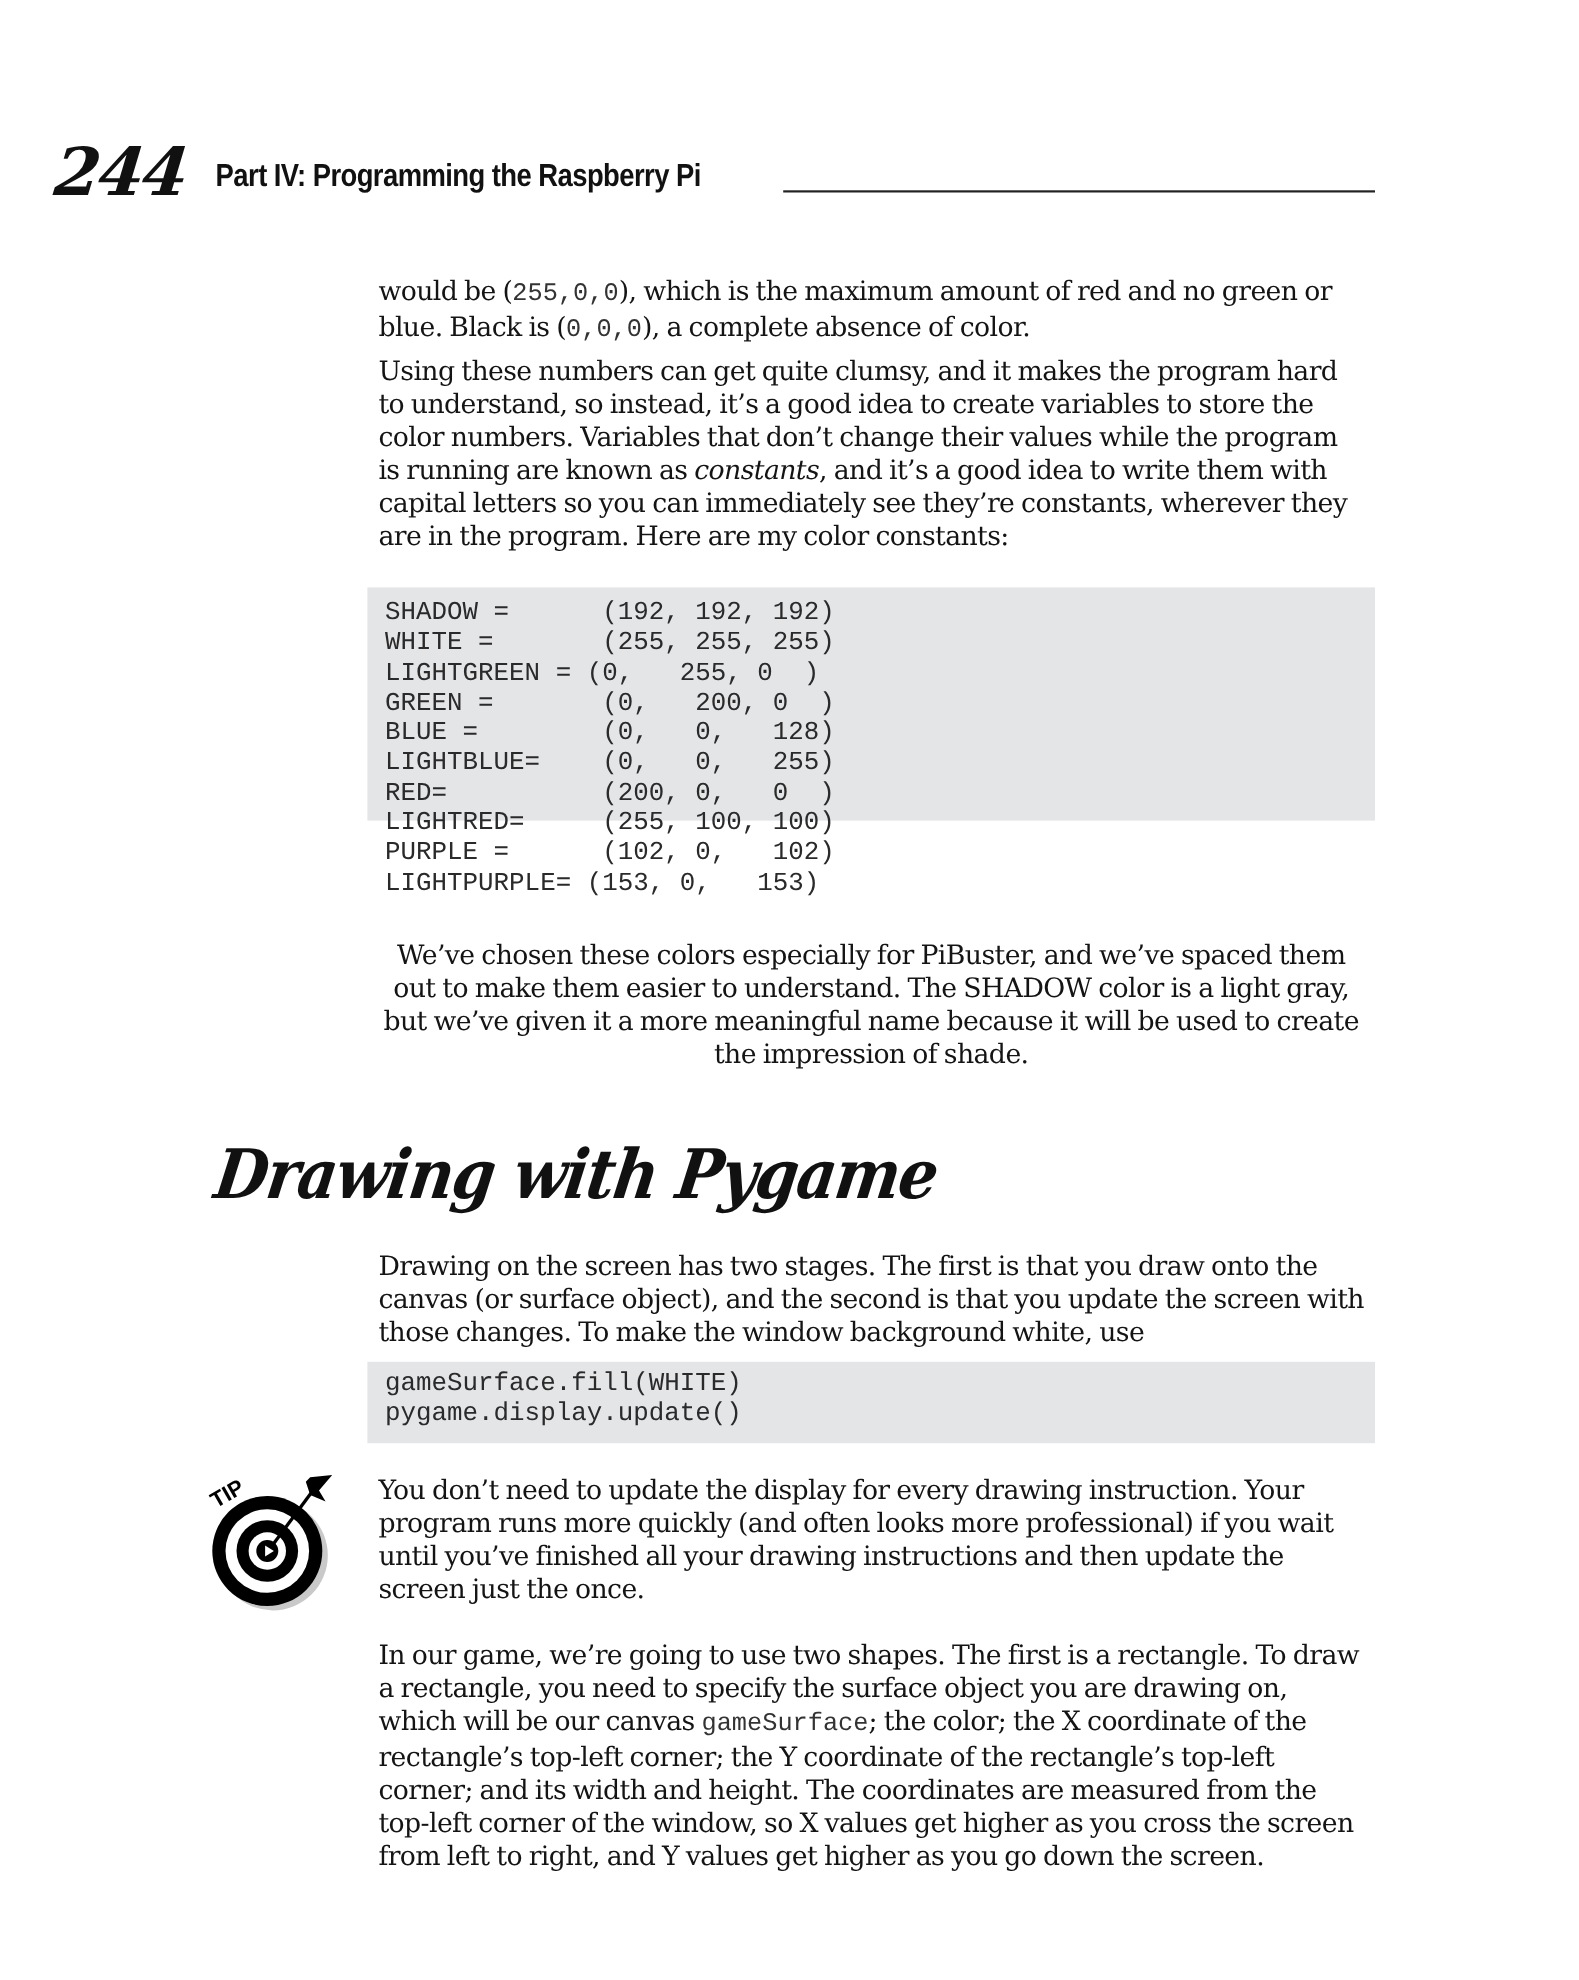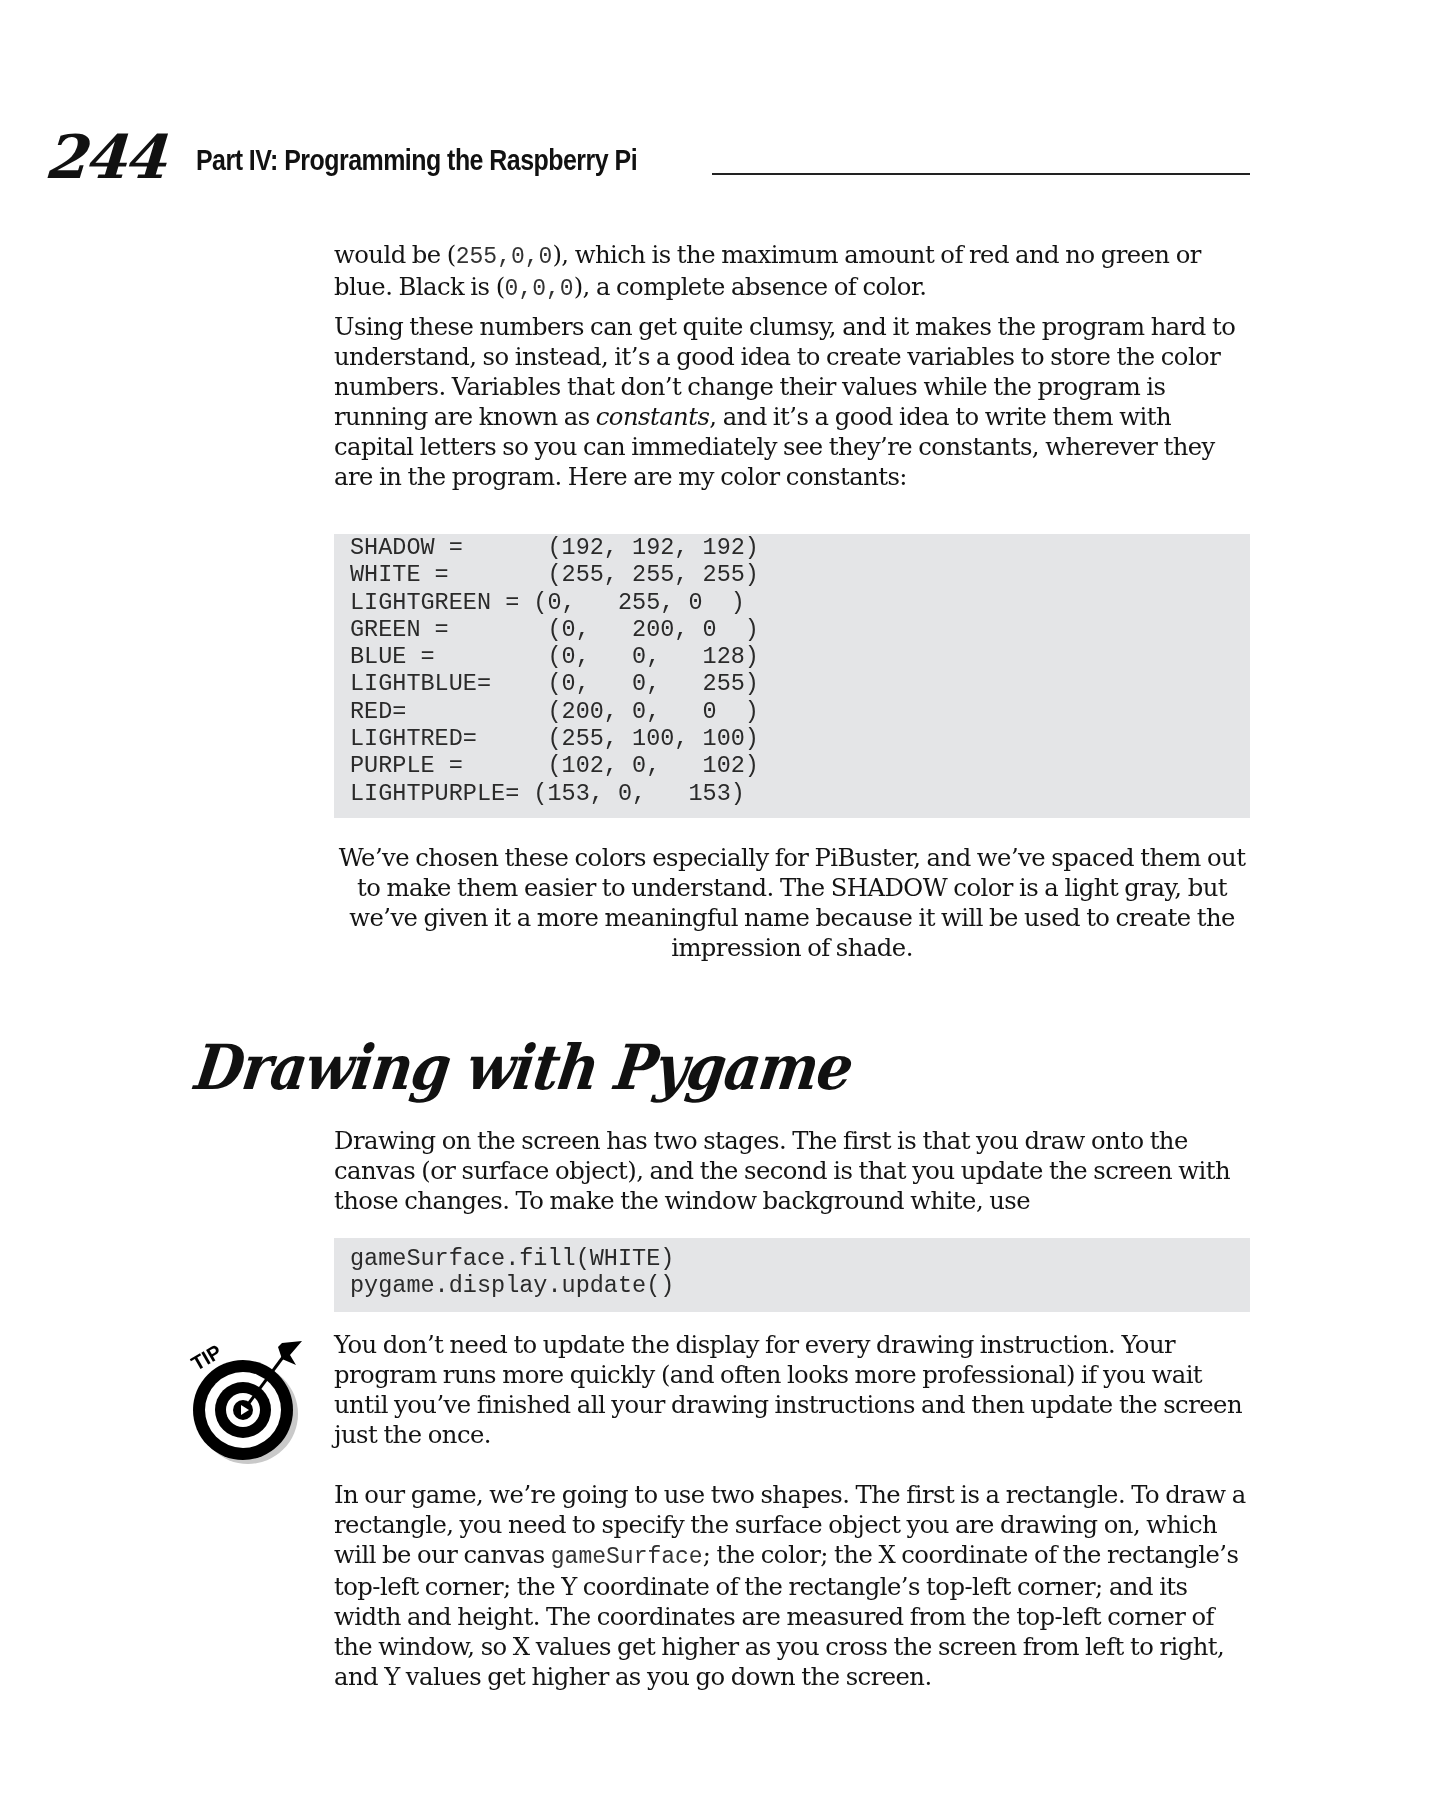--- a/index.html
+++ b/index.html
@@ -10,21 +10,21 @@
     font-size:60px; line-height:70px; letter-spacing:-2px; transform:skewX(-6deg);
   }
   .running-head {
     left:196px; top:143px; font-family:"Liberation Sans", sans-serif; font-weight:bold;
     font-size:29px; line-height:34px; letter-spacing:-0.6px; transform:scaleX(0.86); transform-origin:left center;
     white-space:nowrap;
   }
   .head-rule { left:712px; top:173px; width:538px; height:2px; background:#222; }
   .body-col { left:334px; width:916px; }
   p.para {
-    margin:0; font-family:"DejaVu Serif", serif; font-size:24.3px; line-height:30px; letter-spacing:-0.55px;
+    margin:10px; font-family:"DejaVu Serif", serif; font-size:24.3px; line-height:30px; letter-spacing:-0.55px;
     color:#141414; word-spacing:-1px;
   }
   .mono { font-family:"Liberation Mono", monospace; font-size:23px; letter-spacing:0px; color:#333; }
   .code-block {
     background:#e4e5e7; box-sizing:border-box; padding:0 16px;
     font-family:"Liberation Mono", monospace; font-size:23.5px; line-height:27.3px; color:#2a2a2a;
     white-space:pre;
   }
   .section-title {
     left:196px; top:1030px; font-family:"DejaVu Serif", serif; font-style:italic; font-weight:bold;
@@ -45,21 +45,21 @@
     <span>would be (</span><span class="mono">255,0,0</span><span>), which is the maximum amount of red and no green or blue. Black is (</span><span class="mono">0,0,0</span><span>), a complete absence of color.</span>
   </p>
 </div>
 
 <div class="abs body-col" style="top:312px;">
   <p class="para">
     <span>Using these numbers can get quite clumsy, and it makes the program hard to understand, so instead, it’s a good idea to create variables to store the color numbers. Variables that don’t change their values while the program is running are known as </span><em>constants</em><span>, and it’s a good idea to write them with capital letters so you can immediately see they’re constants, wherever they are in the program. Here are my color constants:</span>
   </p>
 </div>
 
-<div class="abs body-col code-block" style="top:534px; height:284px; ">SHADOW =      (192, 192, 192)
+<div class="abs body-col code-block" style="top:534px; height:212px; padding-top:10px;">SHADOW =      (192, 192, 192)
 WHITE =       (255, 255, 255)
 LIGHTGREEN = (0,   255, 0  )
 GREEN =       (0,   200, 0  )
 BLUE =        (0,   0,   128)
 LIGHTBLUE=    (0,   0,   255)
 RED=          (200, 0,   0  )
 LIGHTRED=     (255, 100, 100)
 PURPLE =      (102, 0,   102)
 LIGHTPURPLE= (153, 0,   153)</div>
 

